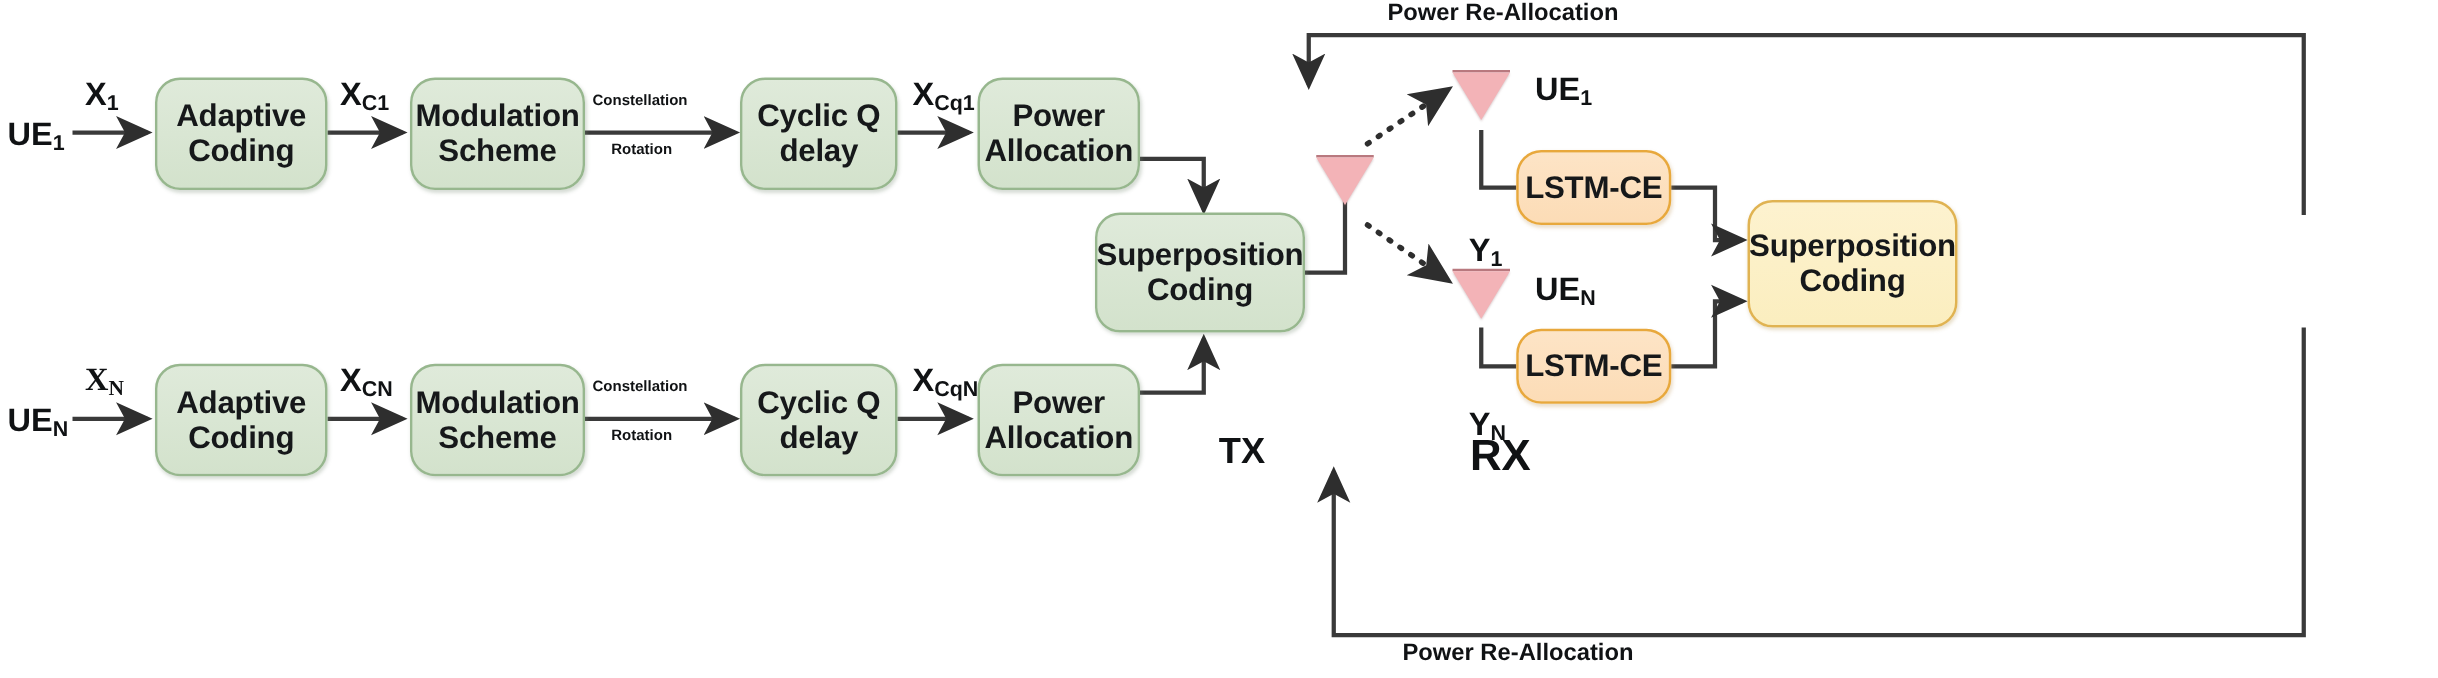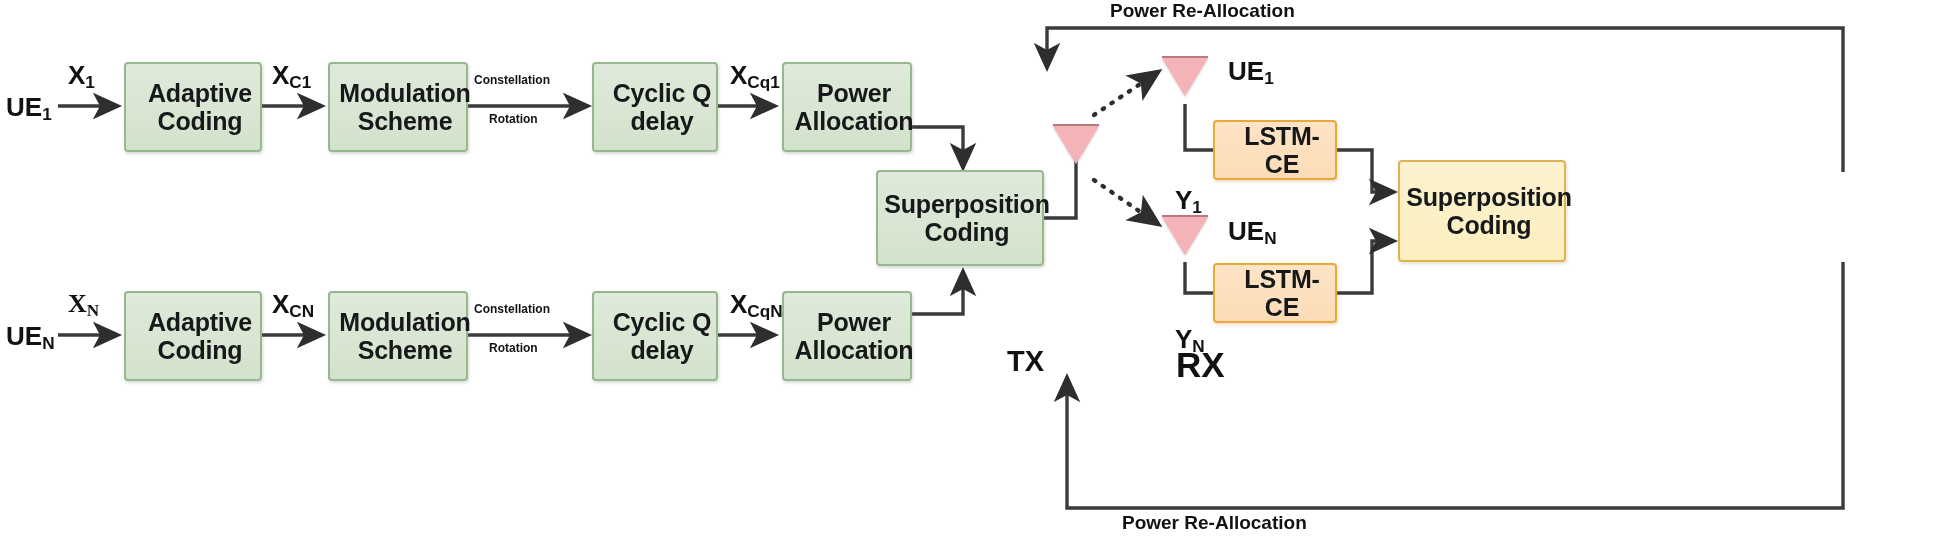--- a/index.html
+++ b/index.html
@@ -21,26 +21,25 @@
     width: 1950px;
     height: 542px;
   }
   .node {
     position: absolute;
     box-sizing: border-box;
     display: flex;
     align-items: center;
     justify-content: center;
     text-align: center;
-    border-radius: 4px;
+    border-radius: 20px;
     font-weight: bold;
     color: #16181a;
     line-height: 1.12;
     letter-spacing: -0.2px;
-    padding-left: 14px;
   }
   .node.green {
     background: linear-gradient(180deg,#dfeada 0%, #d3e2cc 100%);
     border: 2px solid #97b78e;
     box-shadow: 1px 2px 3px rgba(120,140,115,0.30);
     font-size: 25px;
   }
   .node.cream {
     background: linear-gradient(180deg,#fdf2cf 0%, #fbeebf 100%);
     border: 2px solid #e0b352;
@@ -210,19 +209,19 @@
   <div class="lbl small" style="left:489px; top:112px;">Rotation</div>
   <div class="lbl small" style="left:474px; top:302px;">Constellation</div>
   <div class="lbl small" style="left:489px; top:341px;">Rotation</div>
 
   <div class="lbl big" style="left:1228px; top:56px;"><span>UE</span><sub>1</sub></div>
   <div class="lbl big" style="left:1228px; top:216px;"><span>UE</span><sub>N</sub></div>
 
   <div class="lbl big" style="left:1175px; top:153px;margin-top:32px;"><span>Y</span><sub>1</sub></div>
   <div class="lbl big" style="left:1175px; top:280px;margin-top:44px;"><span>Y</span><sub>N</sub></div>
 
-  <div class="lbl big" style="left:1007px; top:345px; font-size:29px;">TX</div>
+  <div class="lbl big" style="left:975px; top:345px; font-size:29px;">TX</div>
   <div class="lbl big" style="left:1176px; top:345px; font-size:35px;">RX</div>
 
   <div class="lbl mid" style="left:1110px; top:0px;">Power Re-Allocation</div>
   <div class="lbl mid" style="left:1122px; top:512px;">Power Re-Allocation</div>
 
 </div>
 
 </body></html>

